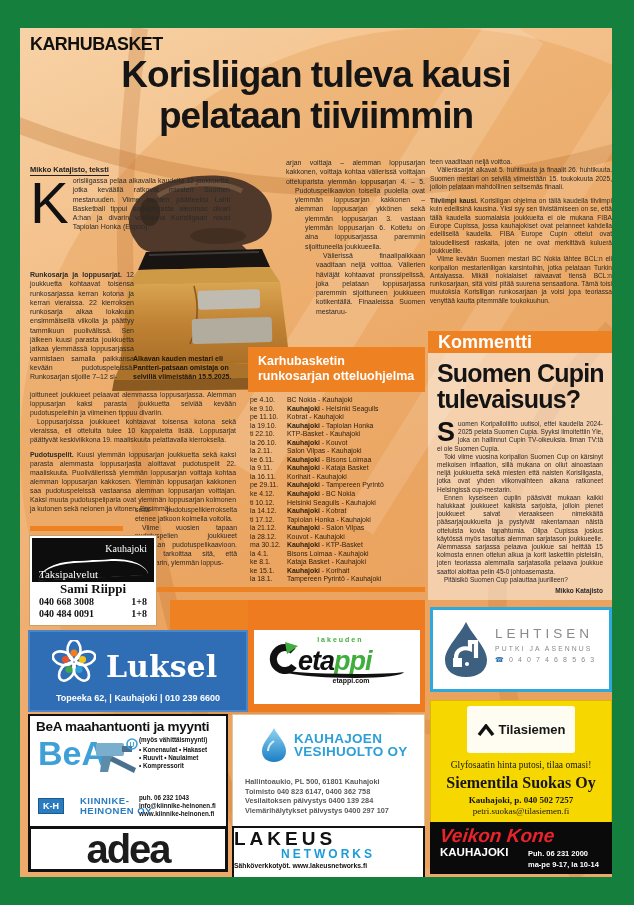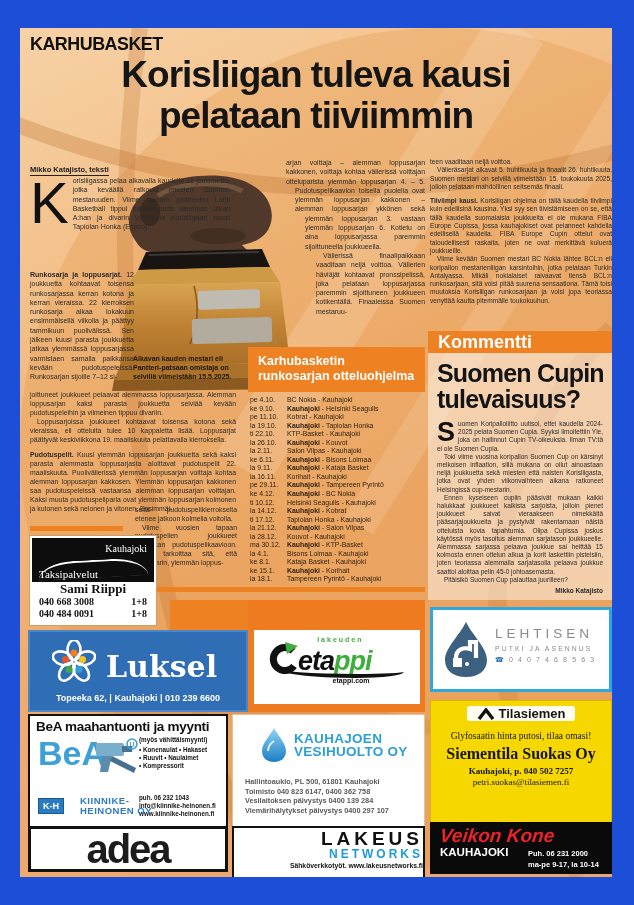--- a/index.html
+++ b/index.html
@@ -1,16 +1,16 @@
 <!DOCTYPE html>
 <html><head>
 <meta charset="utf-8">
 <style>
   html,body{margin:0;padding:0;background:#fff;}
-  .canvas{position:relative;width:634px;height:905px;background:#1d4ed8;overflow:hidden;
+  .canvas{position:relative;width:634px;height:905px;background:#15803d;overflow:hidden;
           font-family:"Liberation Sans",sans-serif;}
   .page{position:absolute;left:20px;top:28px;width:592px;height:849px;overflow:hidden;
         background:linear-gradient(155deg,#f7d2a6 0%,#f3bd85 28%,#efac6e 58%,#eda768 100%);}
   .bg-ball{position:absolute;left:0;top:0;pointer-events:none;}
   .abs{position:absolute;}
   
   .masthead{left:10px;top:5px;font-size:19px;font-weight:bold;letter-spacing:-0.5px;
             color:#101010;transform:scaleX(.94);transform-origin:left;}
   .headline{left:0;top:26px;width:592px;text-align:center;font-size:37px;line-height:41px;
             font-weight:bold;letter-spacing:-1px;color:#151515;margin:0;}
@@ -85,21 +85,21 @@
   .ad-leht{left:410px;top:579px;width:182px;height:85px;background:#fff;border:3px solid #2ea8dd;}
   .leht-txt{position:absolute;left:62px;top:16px;color:#8a8a8a;}
   .leht-name{font-size:13.5px;letter-spacing:4px;}
   .leht-sub{font-size:6.8px;letter-spacing:2.1px;margin-top:4px;}
   .leht-tel{font-size:7px;letter-spacing:1.6px;margin-top:4px;text-align:center;}
   .leht-tel .ph{color:#2e6ea8;}
   
   .ad-tila{left:410px;top:672px;width:182px;height:128px;background:#f6d800;border:1px solid #d8b900;
            text-align:center;font-family:"Liberation Serif",serif;color:#151515;}
   .tila-box{display:inline-flex;align-items:center;gap:4px;background:#fffdf1;border-radius:3px;
-            padding:0 10px;margin-top:5px;font-family:"Liberation Sans",sans-serif;
+            padding:16px 10px;margin-top:5px;font-family:"Liberation Sans",sans-serif;
             font-size:13px;font-weight:bold;}
   .tila-l1{font-size:9.5px;margin-top:7px;}
   .tila-l2{font-size:16px;font-weight:bold;margin-top:4px;}
   .tila-l3{font-size:9px;margin-top:3px;font-weight:bold;}
   .tila-l4{font-size:9px;margin-top:1px;}
   
   .ad-bea{left:8px;top:686px;width:200px;height:114px;background:#fff;border:2px solid #111;color:#111;}
   .bea-title{position:absolute;left:6px;top:3px;font-size:13.5px;font-weight:bold;letter-spacing:-0.3px;}
   .bea-word{position:absolute;left:8px;top:22px;font-size:34px;font-weight:bold;color:#3ea0d6;line-height:30px;}
   .bea-gun{position:absolute;left:62px;top:22px;}
@@ -114,21 +114,21 @@
   .ad-vesi{left:212px;top:686px;width:193px;height:114px;background:#fff;border:1px solid #e2c49b;color:#444;}
   .vesi-logo{position:absolute;left:28px;top:12px;display:flex;align-items:center;gap:7px;}
   .vesi-name{color:#2d9fd8;font-weight:bold;font-size:13.5px;line-height:13px;letter-spacing:0.3px;}
   .vesi-lines{position:absolute;left:12px;top:62px;font-size:7.3px;font-weight:bold;line-height:9.5px;color:#5a5a5a;}
   
   .ad-adea{left:8px;top:798px;width:200px;height:46px;background:#fff;border:3px solid #111;
            display:flex;align-items:center;justify-content:center;}
   .adea-word{font-size:40px;font-weight:bold;letter-spacing:-2px;color:#1c1c1c;line-height:36px;}
   
   .ad-lakeus{left:212px;top:798px;width:193px;height:62px;background:#fff;border:2px solid #111;
-             text-align:right;color:#111;}
+             text-align:left;color:#111;}
   .lak-1{font-size:19px;font-weight:bold;letter-spacing:4px;line-height:18px;margin-top:2px;}
   .lak-2{font-size:12px;font-weight:bold;letter-spacing:3px;color:#1b9cd8;line-height:12px;margin-left:47px;}
   .lak-3{font-size:6.8px;font-weight:bold;margin-top:2px;}
   
   .ad-veikon{left:410px;top:794px;width:182px;height:52px;background:#0a0a0a;color:#fff;}
   .vk-script{position:absolute;left:10px;top:3px;font-size:19px;font-weight:bold;font-style:italic;
              color:#e8232b;transform:skewX(-6deg);letter-spacing:0;}
   .vk-city{position:absolute;left:10px;top:24px;font-size:11.5px;font-weight:bold;}
   .vk-street{position:absolute;left:10px;top:54px;font-size:7.5px;font-weight:normal;}
   .vk-tel{position:absolute;left:98px;top:27px;font-size:7.5px;font-weight:bold;}

